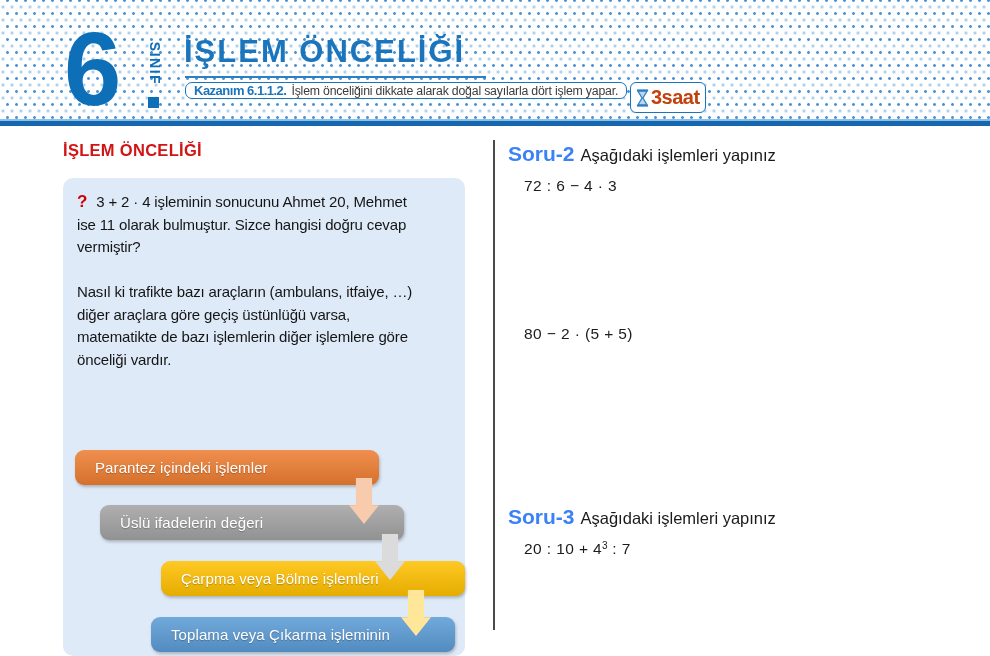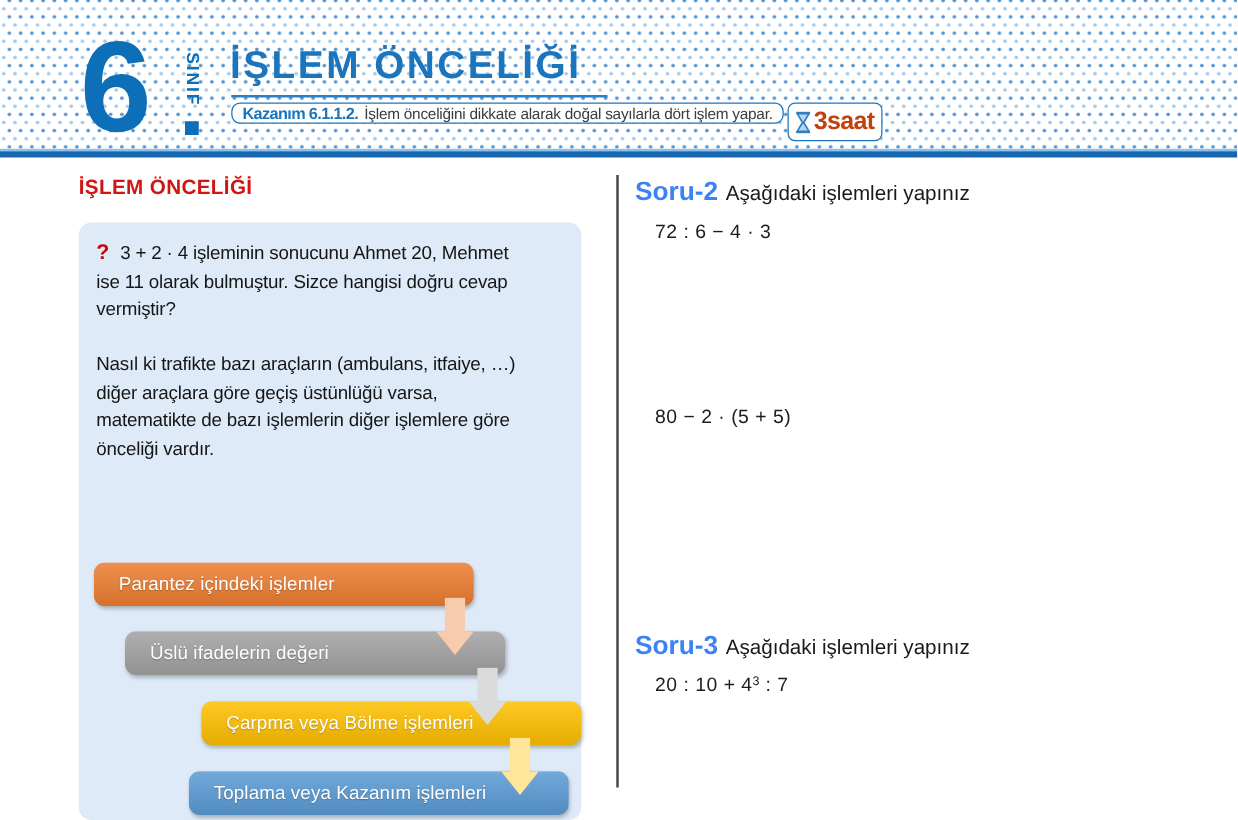--- a/index.html
+++ b/index.html
@@ -120,21 +120,21 @@
   <div class="step step1" style="background-color: rgb(237, 125, 49);">
     <span>Parantez içindeki işlemler</span>
   </div>
   <div class="step step2" style="background-color: rgb(162, 162, 162);">
     <span>Üslü ifadelerin değeri</span>
   </div>
   <div class="step step3" style="background-color: rgb(255, 192, 0);">
     <span>Çarpma veya Bölme işlemleri</span>
   </div>
   <div class="step step4" style="background-color: rgb(91, 155, 213);">
-    <span>Toplama veya Kazanım işlemleri</span>
+    <span>Toplama veya Çıkarma işleminin</span>
   </div>
   <div class="arrow arrow1" style="background-color: rgb(248, 203, 173);"></div>
   <div class="arrow arrow2" style="background-color: rgb(219, 219, 219);"></div>
   <div class="arrow arrow3" style="background-color: rgb(255, 230, 153);"></div>
 
   <div class="divider"></div>
 
   <div class="soru soru2">
     <span class="soru-label">Soru-2</span><span>Aşağıdaki işlemleri yapınız</span>
   </div>

